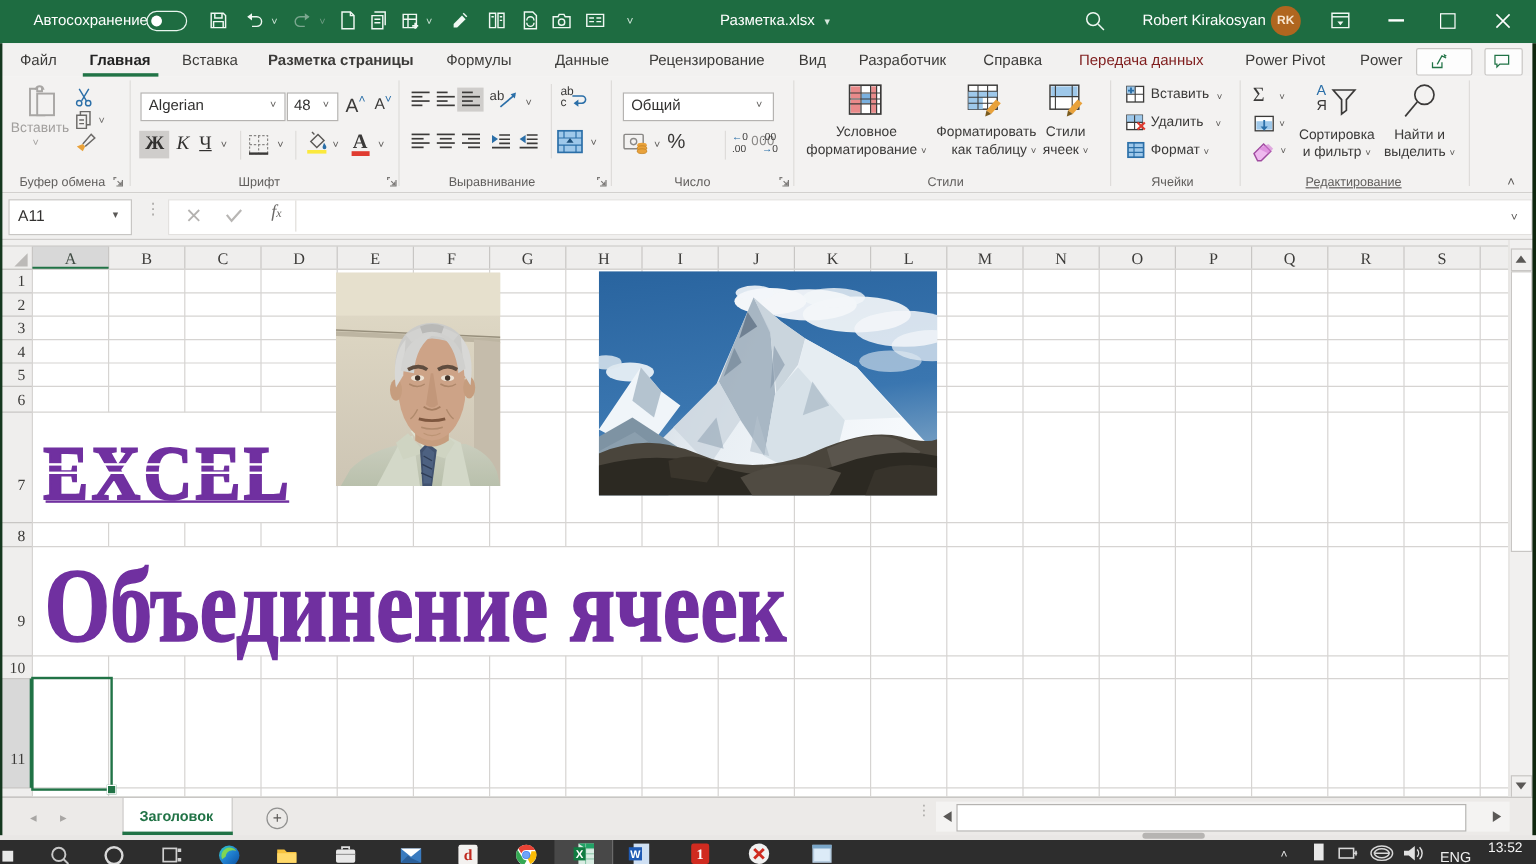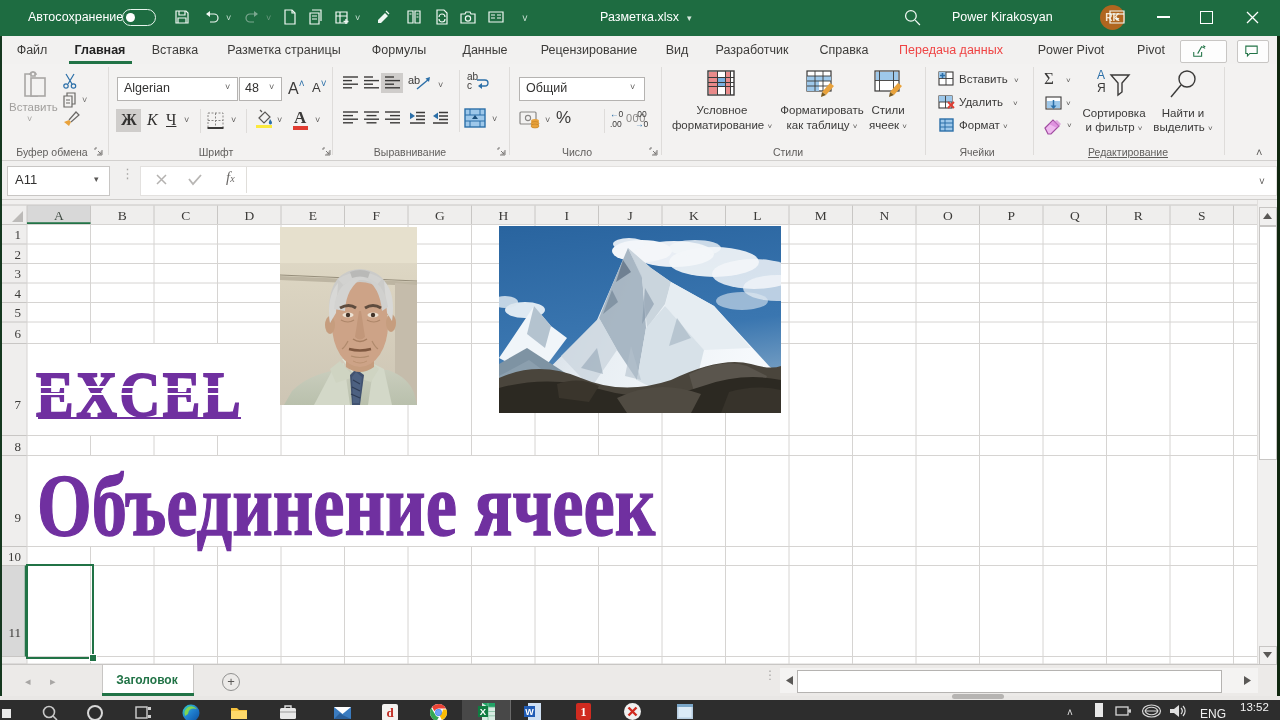--- a/index.html
+++ b/index.html
@@ -63,46 +63,46 @@
       <path fill="none" stroke="#f0f8f3" stroke-width="1.2" d="M1 3h14v10H1z"></path>
       <path fill="none" stroke="#f0f8f3" stroke-width="1.2" d="M3 6h4M3 9h4M9 6h4M9 9h4"></path>
     </svg>
 <div class="abs" style="left:522px;top:13px;color:#cfe5d8;font-size:10px;">˅</div>
 <div class="abs" style="left:600px;top:10px;color:#fff;font-size:12.5px;">Разметка.xlsx</div>
 <div class="abs" style="left:687px;top:13px;color:#d7e8de;font-size:9px;">▾</div>
 <svg class="ic" style="left:904px;top:9px" width="17" height="17" viewBox="0 0 16 16">
       <circle fill="none" stroke="#f0f8f3" stroke-width="1.2" cx="6.5" cy="6.5" r="5"></circle>
       <path fill="none" stroke="#f0f8f3" stroke-width="1.2" d="M10.5 10.5L15 15"></path>
     </svg>
-<div class="abs" style="left:952px;top:10px;color:#fff;font-size:12.5px;">Power Kirakosyan</div>
-<div class="abs" style="left:1100px;top:5px;width:25px;height:25px;border-radius:50%;background:#b0661f;color:#f7e6cf;font-size:10px;font-weight:bold;text-align:center;line-height:25px;">RK</div>
+<div class="abs" style="left:952px;top:10px;color:#fff;font-size:12.5px;">Robert Kirakosyan</div>
+<div class="abs" style="left:1059px;top:5px;width:25px;height:25px;border-radius:50%;background:#b0661f;color:#f7e6cf;font-size:10px;font-weight:bold;text-align:center;line-height:25px;">RK</div>
 <svg class="ic" style="left:1109px;top:9px" width="16" height="16" viewBox="0 0 16 16">
       <path fill="none" stroke="#f0f8f3" stroke-width="1.2" d="M1 2h14v12H1z"></path>
       <path fill="none" stroke="#f0f8f3" stroke-width="1.2" d="M1 5h14"></path>
       <path fill="#f0f8f3" d="M8 12l-2.5-3h5z"></path>
     </svg>
 <div class="abs" style="left:1157px;top:16px;width:13px;height:1.5px;background:#fff;"></div>
 <div class="abs" style="left:1200px;top:11px;width:11px;height:11px;border:1.3px solid #fff;"></div>
 <svg class="ic" style="left:1246px;top:11px" width="13" height="13">
       <path stroke="#fff" stroke-width="1.3" d="M1 1l11 11M12 1L1 12"></path>
     </svg>
 <div class="abs" style="left:0;top:36px;width:1280px;height:28px;background:#f2f1f0;"></div>
 <div class="abs" style="left:32px;top:43px;transform:translateX(-50%);font-size:12.5px;color:#3c3b39;font-weight:normal;white-space:nowrap;">Файл</div>
 <div class="abs" style="left:100px;top:43px;transform:translateX(-50%);font-size:12.5px;color:#232323;font-weight:bold;white-space:nowrap;">Главная</div>
 <div class="abs" style="left:175px;top:43px;transform:translateX(-50%);font-size:12.5px;color:#3c3b39;font-weight:normal;white-space:nowrap;">Вставка</div>
-<div class="abs" style="left:284px;top:43px;transform:translateX(-50%);font-size:12.5px;color:#3c3b39;font-weight:normal;white-space:nowrap;">Разметка страницы</div>
+<div class="abs" style="left:284px;top:43px;transform:translateX(-50%);font-size:12.5px;color:#3c3b39;font-weight:bold;white-space:nowrap;">Разметка страницы</div>
 <div class="abs" style="left:399px;top:43px;transform:translateX(-50%);font-size:12.5px;color:#3c3b39;font-weight:normal;white-space:nowrap;">Формулы</div>
 <div class="abs" style="left:485px;top:43px;transform:translateX(-50%);font-size:12.5px;color:#3c3b39;font-weight:normal;white-space:nowrap;">Данные</div>
 <div class="abs" style="left:589px;top:43px;transform:translateX(-50%);font-size:12.5px;color:#3c3b39;font-weight:normal;white-space:nowrap;">Рецензирование</div>
 <div class="abs" style="left:677px;top:43px;transform:translateX(-50%);font-size:12.5px;color:#3c3b39;font-weight:normal;white-space:nowrap;">Вид</div>
 <div class="abs" style="left:752px;top:43px;transform:translateX(-50%);font-size:12.5px;color:#3c3b39;font-weight:normal;white-space:nowrap;">Разработчик</div>
 <div class="abs" style="left:844px;top:43px;transform:translateX(-50%);font-size:12.5px;color:#3c3b39;font-weight:normal;white-space:nowrap;">Справка</div>
-<div class="abs" style="left:951px;top:43px;transform:translateX(-50%);font-size:12.5px;color:#ef4444;font-weight:normal;white-space:nowrap;">Передача данных</div>
+<div class="abs" style="left:951px;top:43px;transform:translateX(-50%);font-size:12.5px;color:#7f1d1d;font-weight:normal;white-space:nowrap;">Передача данных</div>
 <div class="abs" style="left:1071px;top:43px;transform:translateX(-50%);font-size:12.5px;color:#3c3b39;font-weight:normal;white-space:nowrap;">Power Pivot</div>
-<div class="abs" style="left:1151px;top:43px;transform:translateX(-50%);font-size:12.5px;color:#3c3b39;font-weight:normal;white-space:nowrap;">Pivot</div>
+<div class="abs" style="left:1151px;top:43px;transform:translateX(-50%);font-size:12.5px;color:#3c3b39;font-weight:normal;white-space:nowrap;">Power</div>
 <div class="abs" style="left:69px;top:60.5px;width:63px;height:3px;background:#217346;"></div>
 <div class="abs" style="left:1180px;top:40px;width:45px;height:21px;background:#fdfdfd;border:1px solid #c8c6c4;border-radius:2px;"></div>
 <svg class="ic" style="left:1192px;top:44px" width="14" height="14" viewBox="0 0 16 16">
       <path fill="none" stroke="#217346" stroke-width="1.2" d="M2 9v5h9V9"></path>
       <path fill="none" stroke="#217346" stroke-width="1.2" d="M6.5 11L11 3l4 2"></path>
       <path fill="#217346" d="M12.5 1l3.2 1.8-2.2 1.4z"></path>
     </svg>
 <div class="abs" style="left:1237px;top:40px;width:30px;height:21px;background:#fdfdfd;border:1px solid #c8c6c4;border-radius:2px;"></div>
 <svg class="ic" style="left:1245px;top:45px" width="13" height="12" viewBox="0 0 16 14">
       <path fill="none" stroke="#217346" stroke-width="1.3" d="M1 1h14v9H6l-3 3v-3H1z"></path>
@@ -281,21 +281,21 @@
       <path stroke="#3b3a39" stroke-width="1" d="M10.5 1v24M18.5 1v24M23.5 1v24M1 7.5h26M1 12.5h26M1 16.5h26"></path>
     </svg>
 <div class="abs" style="left:722px;top:103px;transform:translateX(-50%);font-size:11.5px;color:#3b3a39;text-align:center;line-height:14.5px;white-space:nowrap;">Условное<br>форматирование&nbsp;<span style="font-size:8px;color:#5a5856;">˅</span></div>
 <svg class="ic" style="left:806px;top:70px" width="30" height="28" viewBox="0 0 30 28">
       <rect x="1" y="1" width="24" height="20" fill="#fff" stroke="#3b3a39" stroke-width="1.2"></rect>
       <path fill="#9ec8ea" d="M1 6h24v5H1zM1 11h12v10H1z"></path>
       <path stroke="#3b3a39" stroke-width="0.9" d="M1 6h24M1 11h24M1 16h24M9 1v20M17 1v20"></path>
       <path fill="#e9a23b" d="M16 22l8-9 4 3-8 9z"></path>
       <path fill="#7a5b1e" d="M15 27l1-5 4 3z"></path>
     </svg>
-<div class="abs" style="left:822px;top:103px;transform:translateX(-50%);font-size:11.5px;color:#3b3a39;text-align:center;line-height:14.5px;white-space:nowrap;">Форматировать<br>как таблицу&nbsp;<span style="font-size:8px;color:#5a5856;">˅</span></div>
+<div class="abs" style="left:822px;top:103px;transform:translateX(-50%);font-size:11.5px;color:#3b3a39;text-align:right;line-height:14.5px;white-space:nowrap;">Форматировать<br>как таблицу&nbsp;<span style="font-size:8px;color:#5a5856;">˅</span></div>
 <svg class="ic" style="left:874px;top:70px" width="30" height="28" viewBox="0 0 30 28">
       <rect x="1" y="1" width="24" height="20" fill="#fff" stroke="#3b3a39" stroke-width="1.2"></rect>
       <path fill="#9ec8ea" d="M2 2h22v8H2z"></path>
       <path stroke="#3b3a39" stroke-width="0.9" d="M1 10.5h24M5.5 1v20M19.5 1v20"></path>
       <path fill="#e9a23b" d="M16 22l8-9 4 3-8 9z"></path>
       <path fill="#7a5b1e" d="M15 27l1-5 4 3z"></path>
     </svg>
 <div class="abs" style="left:888px;top:103px;transform:translateX(-50%);font-size:11.5px;color:#3b3a39;text-align:center;line-height:14.5px;white-space:nowrap;">Стили<br>ячеек&nbsp;<span style="font-size:8px;color:#5a5856;">˅</span></div>
 <svg class="ic" style="left:938px;top:71px" width="17" height="16" viewBox="0 0 17 16">
       <rect x="1" y="1" width="14" height="13" fill="#fff" stroke="#3b3a39" stroke-width="1.1"></rect>

